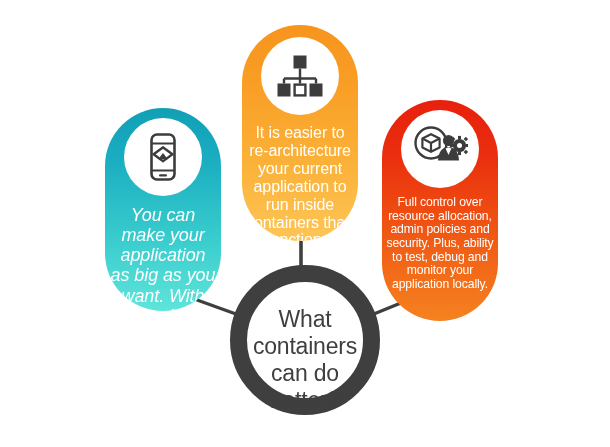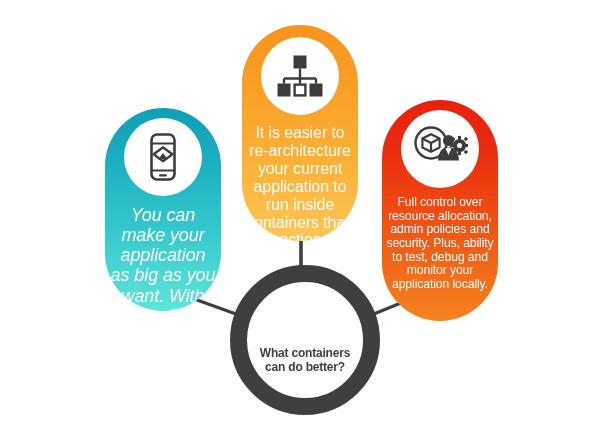--- a/index.html
+++ b/index.html
@@ -110,25 +110,25 @@
     background: #ffffff;
     border: 17px solid #3f3f3f;
     box-sizing: border-box;
     z-index: 3;
     display: flex;
     align-items: center;
     justify-content: center;
   }
   .hub-text {
     color: #3f3f3f;
-    font-size: 12px;
+    font-size: 23px;
     line-height: 1.18;
     text-align: center;
     letter-spacing: -0.2px;
-    font-weight: 700;
+    font-weight: 400;
     padding: 0 6px;
     margin-top: 40px;
   }
 </style>
 </head>
 <body>
 
 <div id="infographic">
 
   <svg class="connector-layer" viewBox="0 0 610 447" width="610" height="447" aria-hidden="true">

